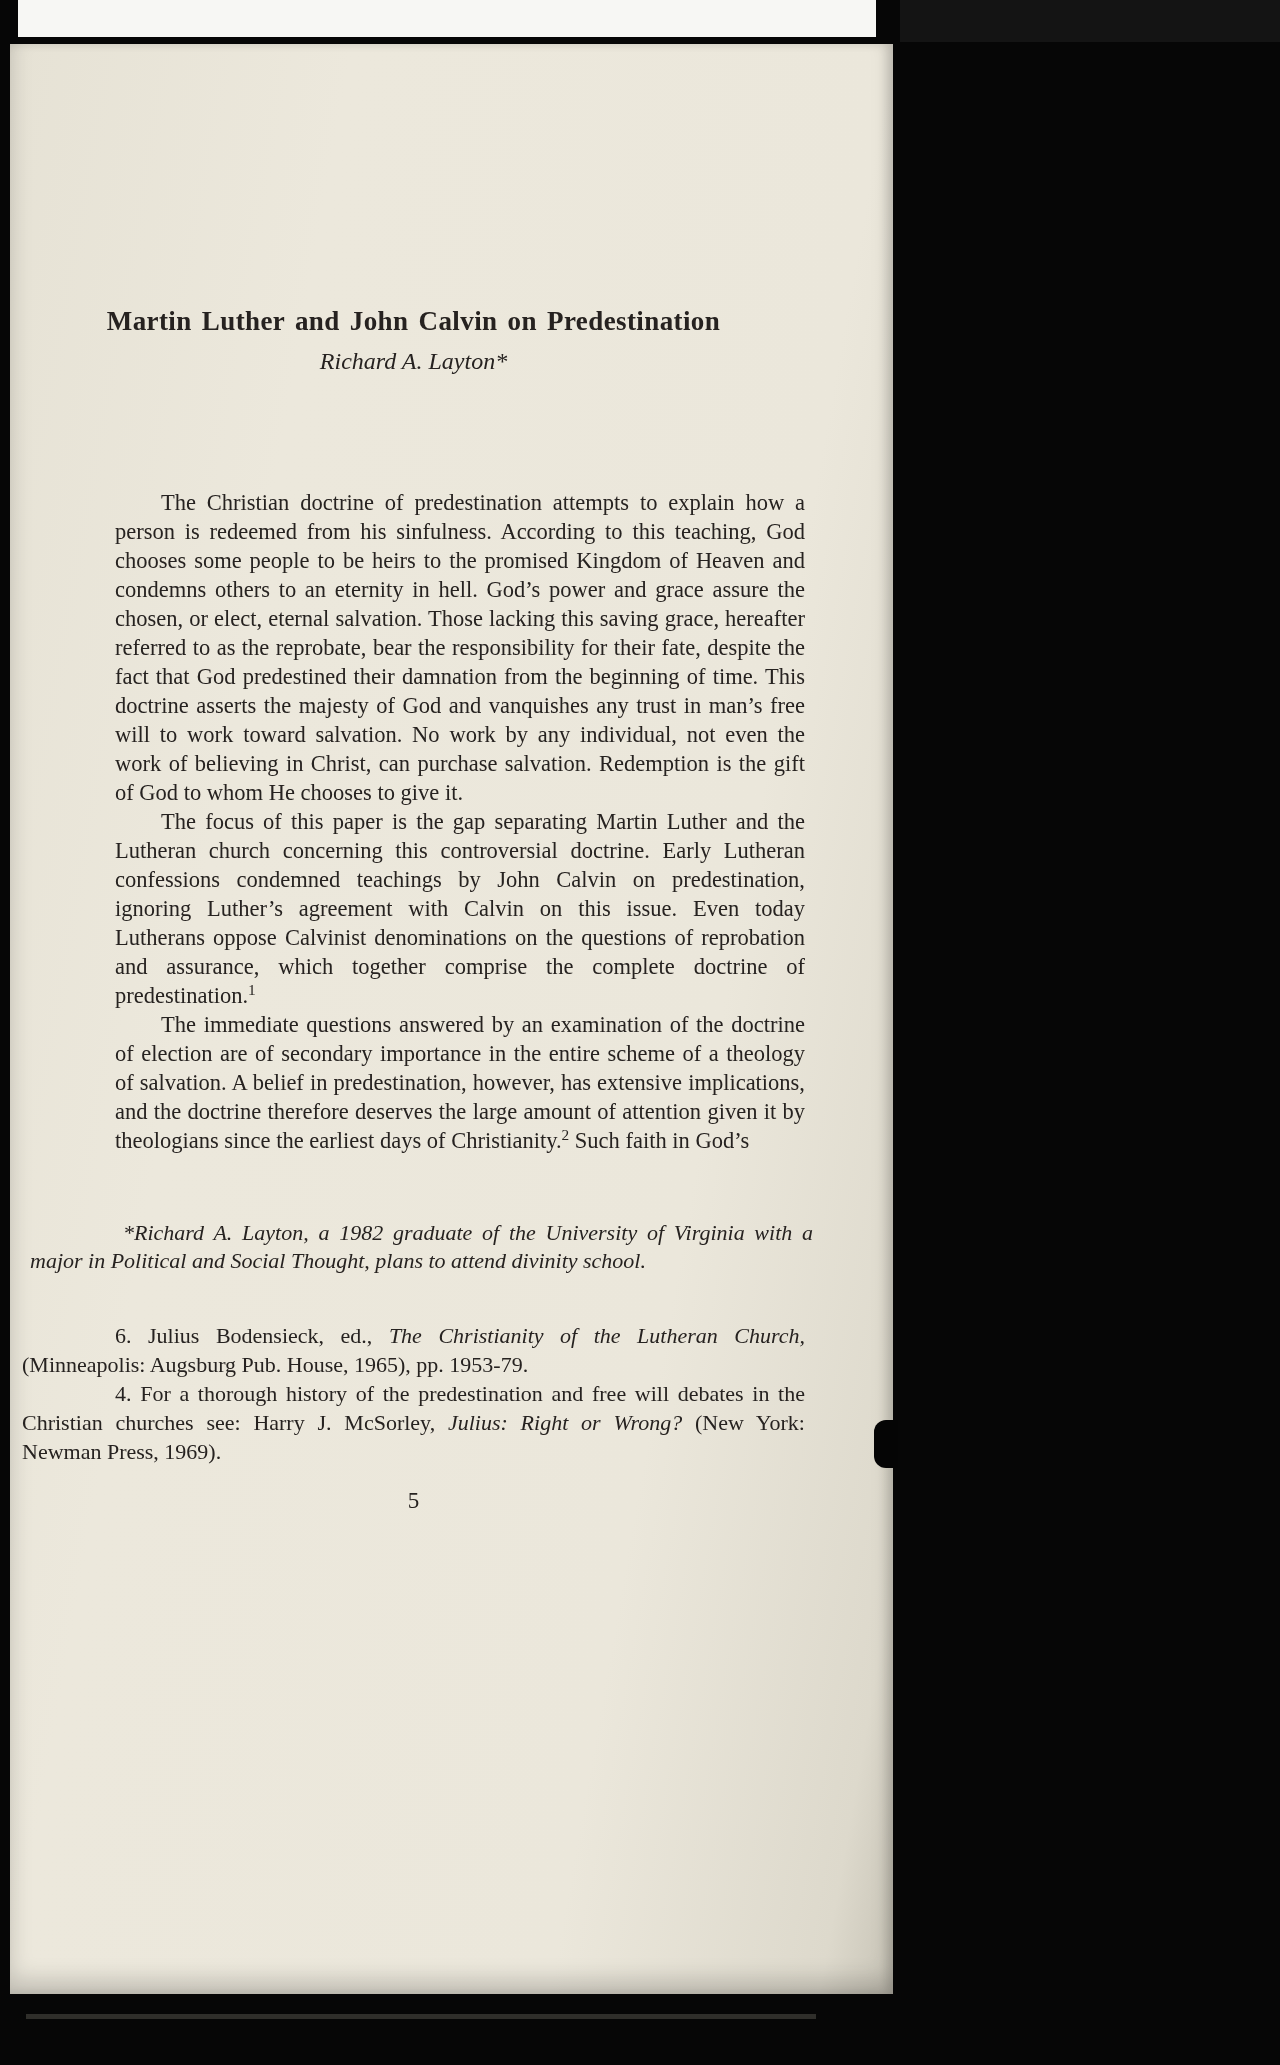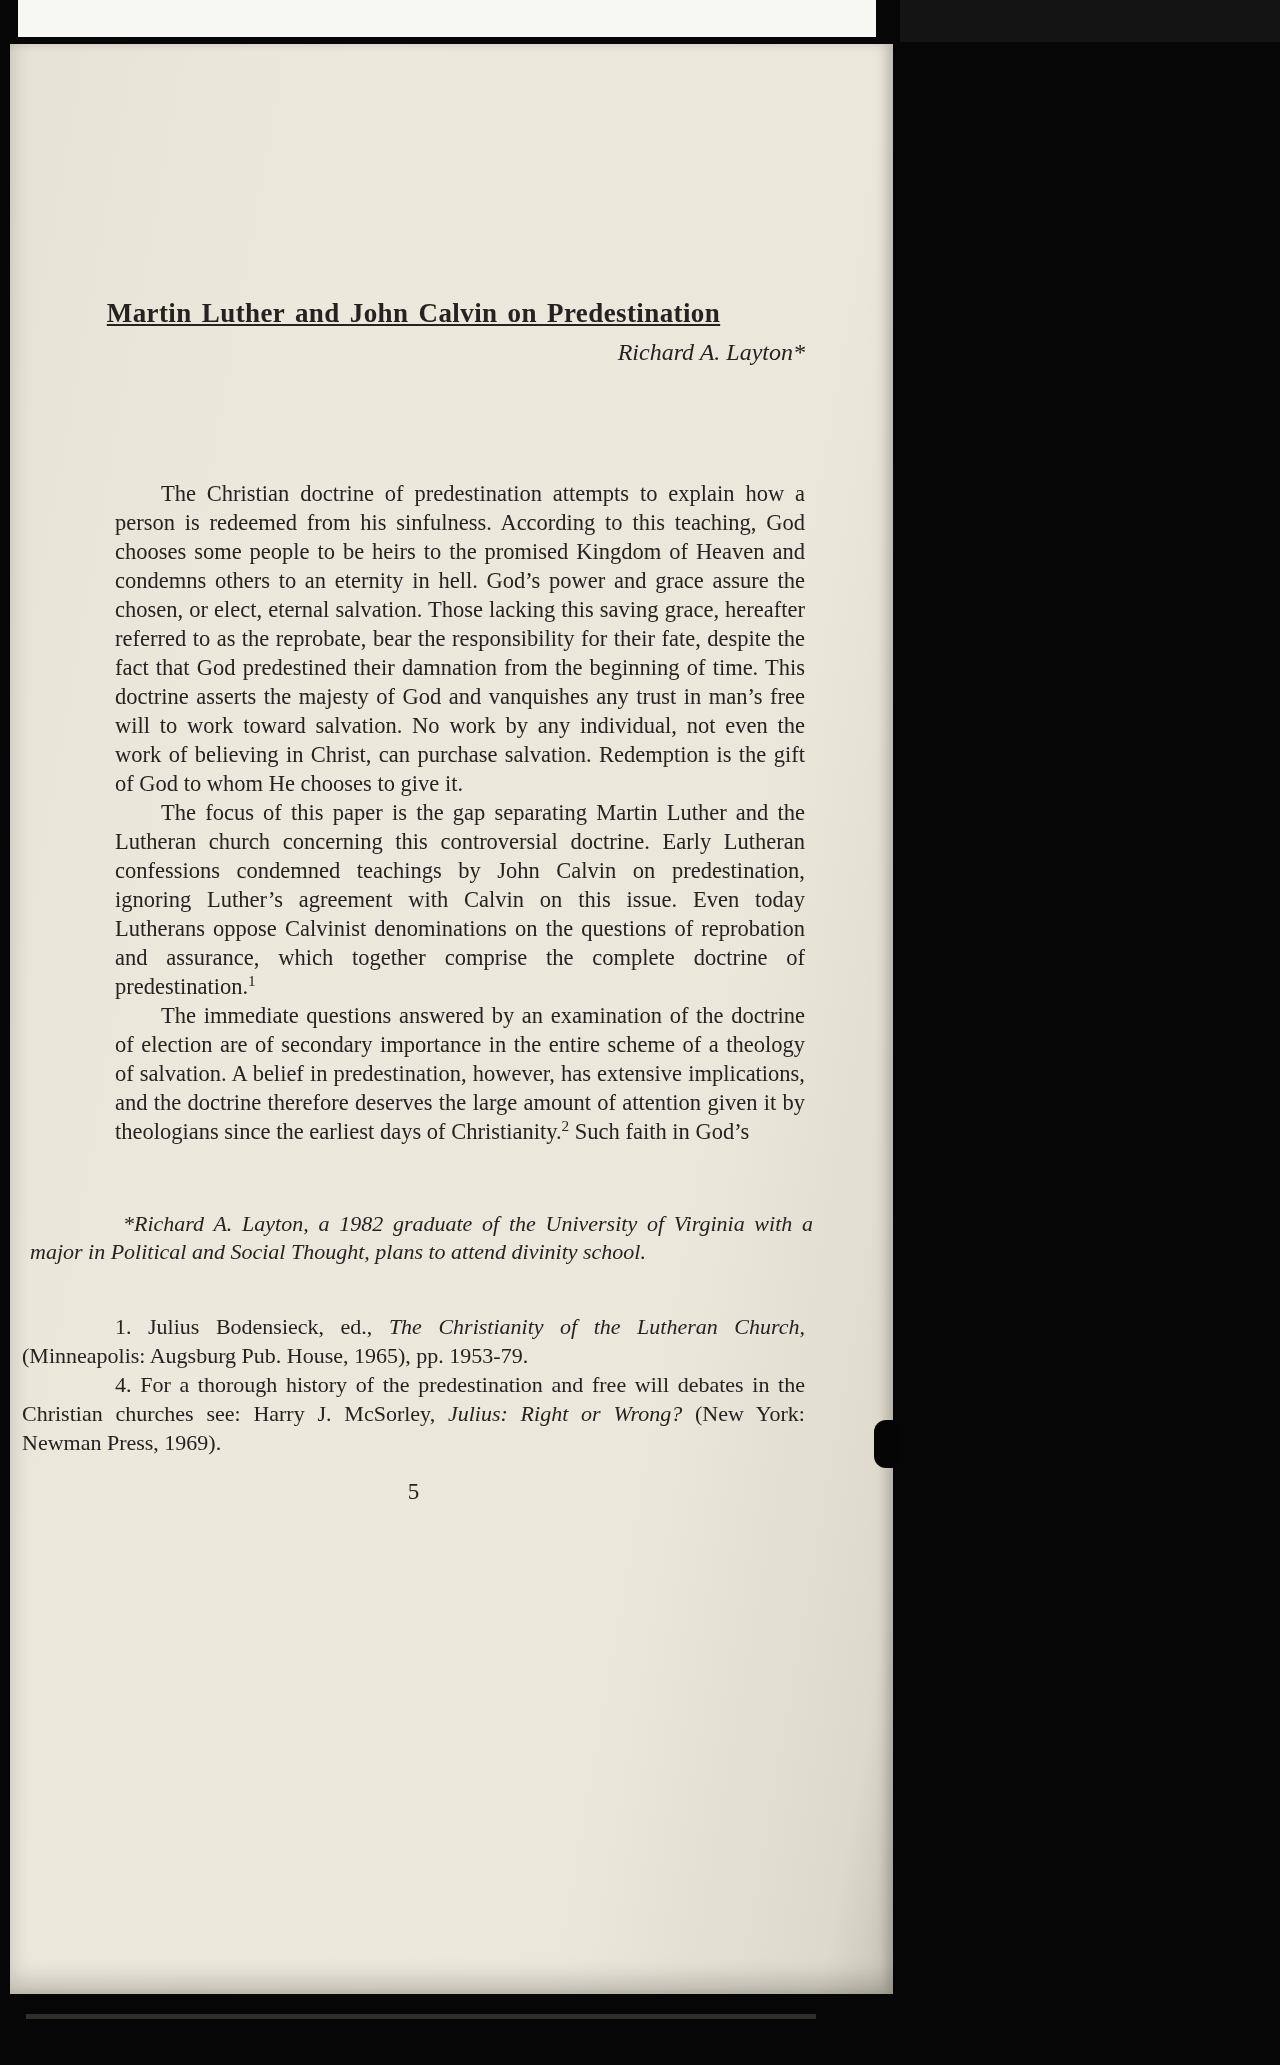--- a/index.html
+++ b/index.html
@@ -45,31 +45,30 @@
     background: #45433d;
     opacity: 0.65;
   }
   .title {
     font-weight: bold;
     font-size: 27px;
     line-height: 34px;
     text-align: center;
     word-spacing: 3px;
     letter-spacing: 0.4px;
-    margin: 0;
+    margin: 8px;
     padding-top: 252px;
     margin-left: 12px;
     width: 783px;
-    text-decoration: underline;
   }
   .byline {
     font-style: italic;
     font-size: 24px;
     line-height: 30px;
-    text-align: right;
+    text-align: center;
     margin: 7px 0 0 12px;
     width: 783px;
     font-family: Liberation Serif, serif;
   }
   .body-text {
     margin: 112px 12px 0 105px;
     width: 690px;
     font-size: 22.5px;
     line-height: 29px;
     text-align: justify;
@@ -120,21 +119,21 @@
 
     <div class="body-text">
       <p><span>The Christian doctrine of predestination attempts to explain how a person is redeemed from his sinfulness. According to this teaching, God chooses some people to be heirs to the promised Kingdom of Heaven and condemns others to an eternity in hell. God’s power and grace assure the chosen, or elect, eternal salvation. Those lacking this saving grace, hereafter referred to as the reprobate, bear the responsibility for their fate, despite the fact that God predestined their damnation from the beginning of time. This doctrine asserts the majesty of God and vanquishes any trust in man’s free will to work toward salvation. No work by any individual, not even the work of believing in Christ, can purchase salvation. Redemption is the gift of God to whom He chooses to give it.</span></p>
       <p><span>The focus of this paper is the gap separating Martin Luther and the Lutheran church concerning this controversial doctrine. Early Lutheran confessions condemned teachings by John Calvin on predestination, ignoring Luther’s agreement with Calvin on this issue. Even today Lutherans oppose Calvinist denominations on the questions of reprobation and assurance, which together comprise the complete doctrine of predestination.</span><span class="sup">1</span></p>
       <p><span>The immediate questions answered by an examination of the doctrine of election are of secondary importance in the entire scheme of a theology of salvation. A belief in predestination, however, has extensive implications, and the doctrine therefore deserves the large amount of attention given it by theologians since the earliest days of Christianity.</span><span class="sup">2</span><span> Such faith in God’s</span></p>
     </div>
 
     <div class="author-note">*Richard A. Layton, a 1982 graduate of the University of Virginia with a major in Political and Social Thought, plans to attend divinity school.</div>
 
     <div class="footnotes">
-      <p><span>1. Julius Bodensieck, ed., </span><span style="font-style: italic;">The Christianity of the Lutheran Church,</span><span> (Minneapolis: Augsburg Pub. House, 1965), pp. 1953-79.</span></p>
+      <p><span>6. Julius Bodensieck, ed., </span><span style="font-style: italic;">The Christianity of the Lutheran Church,</span><span> (Minneapolis: Augsburg Pub. House, 1965), pp. 1953-79.</span></p>
       <p><span>4. For a thorough history of the predestination and free will debates in the Christian churches see: Harry J. McSorley, </span><span style="font-style: italic;">Julius: Right or Wrong?</span><span> (New York: Newman Press, 1969).</span></p>
     </div>
 
     <div class="page-number">5</div>
 
   </div>
 
   <div class="artifact-right"></div>
   <div class="bottom-sliver"></div>
 

